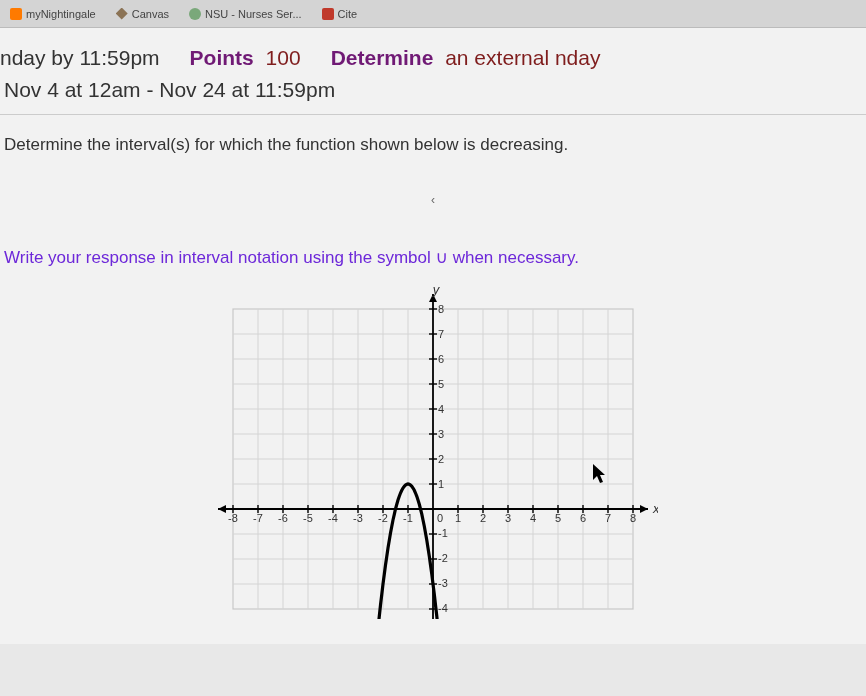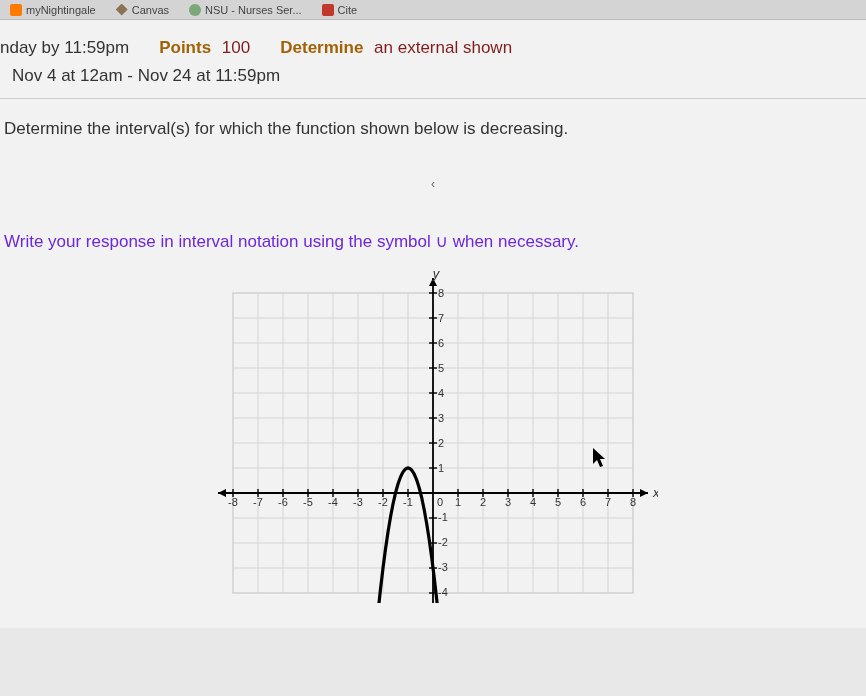--- a/index.html
+++ b/index.html
@@ -10,21 +10,21 @@
     body {
       font-family: Arial, sans-serif;
       background: #e8e8e8;
       width: 866px;
       height: 696px;
       overflow: hidden;
       position: relative;
     }
     .bookmarks-bar {
       background: #d4d4d4;
-      height: 20px;
+      height: 28px;
       display: flex;
       align-items: center;
       gap: 20px;
       padding-left: 10px;
       font-size: 11px;
       color: #444;
       border-bottom: 1px solid #bbb;
     }
     .bookmark-item {
       display: flex;
@@ -37,38 +37,37 @@
       display: inline-block;
     }
     .content-wrap {
       background: #f2f2f2;
       padding: 10px 0 0 0;
     }
     .header-row {
       display: flex;
       gap: 30px;
       padding: 8px 0 4px 0;
-      font-size: 17px;
+      font-size: 21px;
       color: #333;
       align-items: flex-end;
       flex-wrap: wrap;
     }
     .header-row .lbl {
       font-weight: bold;
-      color: #a16207;
+      color: #701a75;
       margin-right: 6px;
     }
     .header-row .val {
       color: #7f1d1d;
     }
     .date-row {
       padding: 4px 0 12px 4px;
-      font-size: 17px;
+      font-size: 21px;
       color: #333;
-      margin-left: 8px;
     }
     .divider {
       border: none;
       border-top: 1px solid #ccc;
       margin: 0;
     }
     .question-area {
       padding: 20px 4px 10px 4px;
     }
     .q-text {
@@ -132,21 +131,21 @@
   <div class="header-row">
     <span>
       <span>nday by 11:59pm</span>
     </span>
     <span>
       <span class="lbl">Points</span>
       <span class="val">100</span>
     </span>
     <span>
       <span class="lbl">Determine</span>
-      <span class="val">an external shown</span>
+      <span class="val">an external nday</span>
     </span>
   </div>
   <div class="date-row">Nov 4 at 12am - Nov 24 at 11:59pm</div>
 
   <hr class="divider">
 
   <div class="question-area">
     <div class="q-text">Determine the interval(s) for which the function shown below is decreasing.</div>
     <span class="small-mark">‹</span>
     <div class="hint-text">Write your response in interval notation using the symbol ∪ when necessary.</div>

